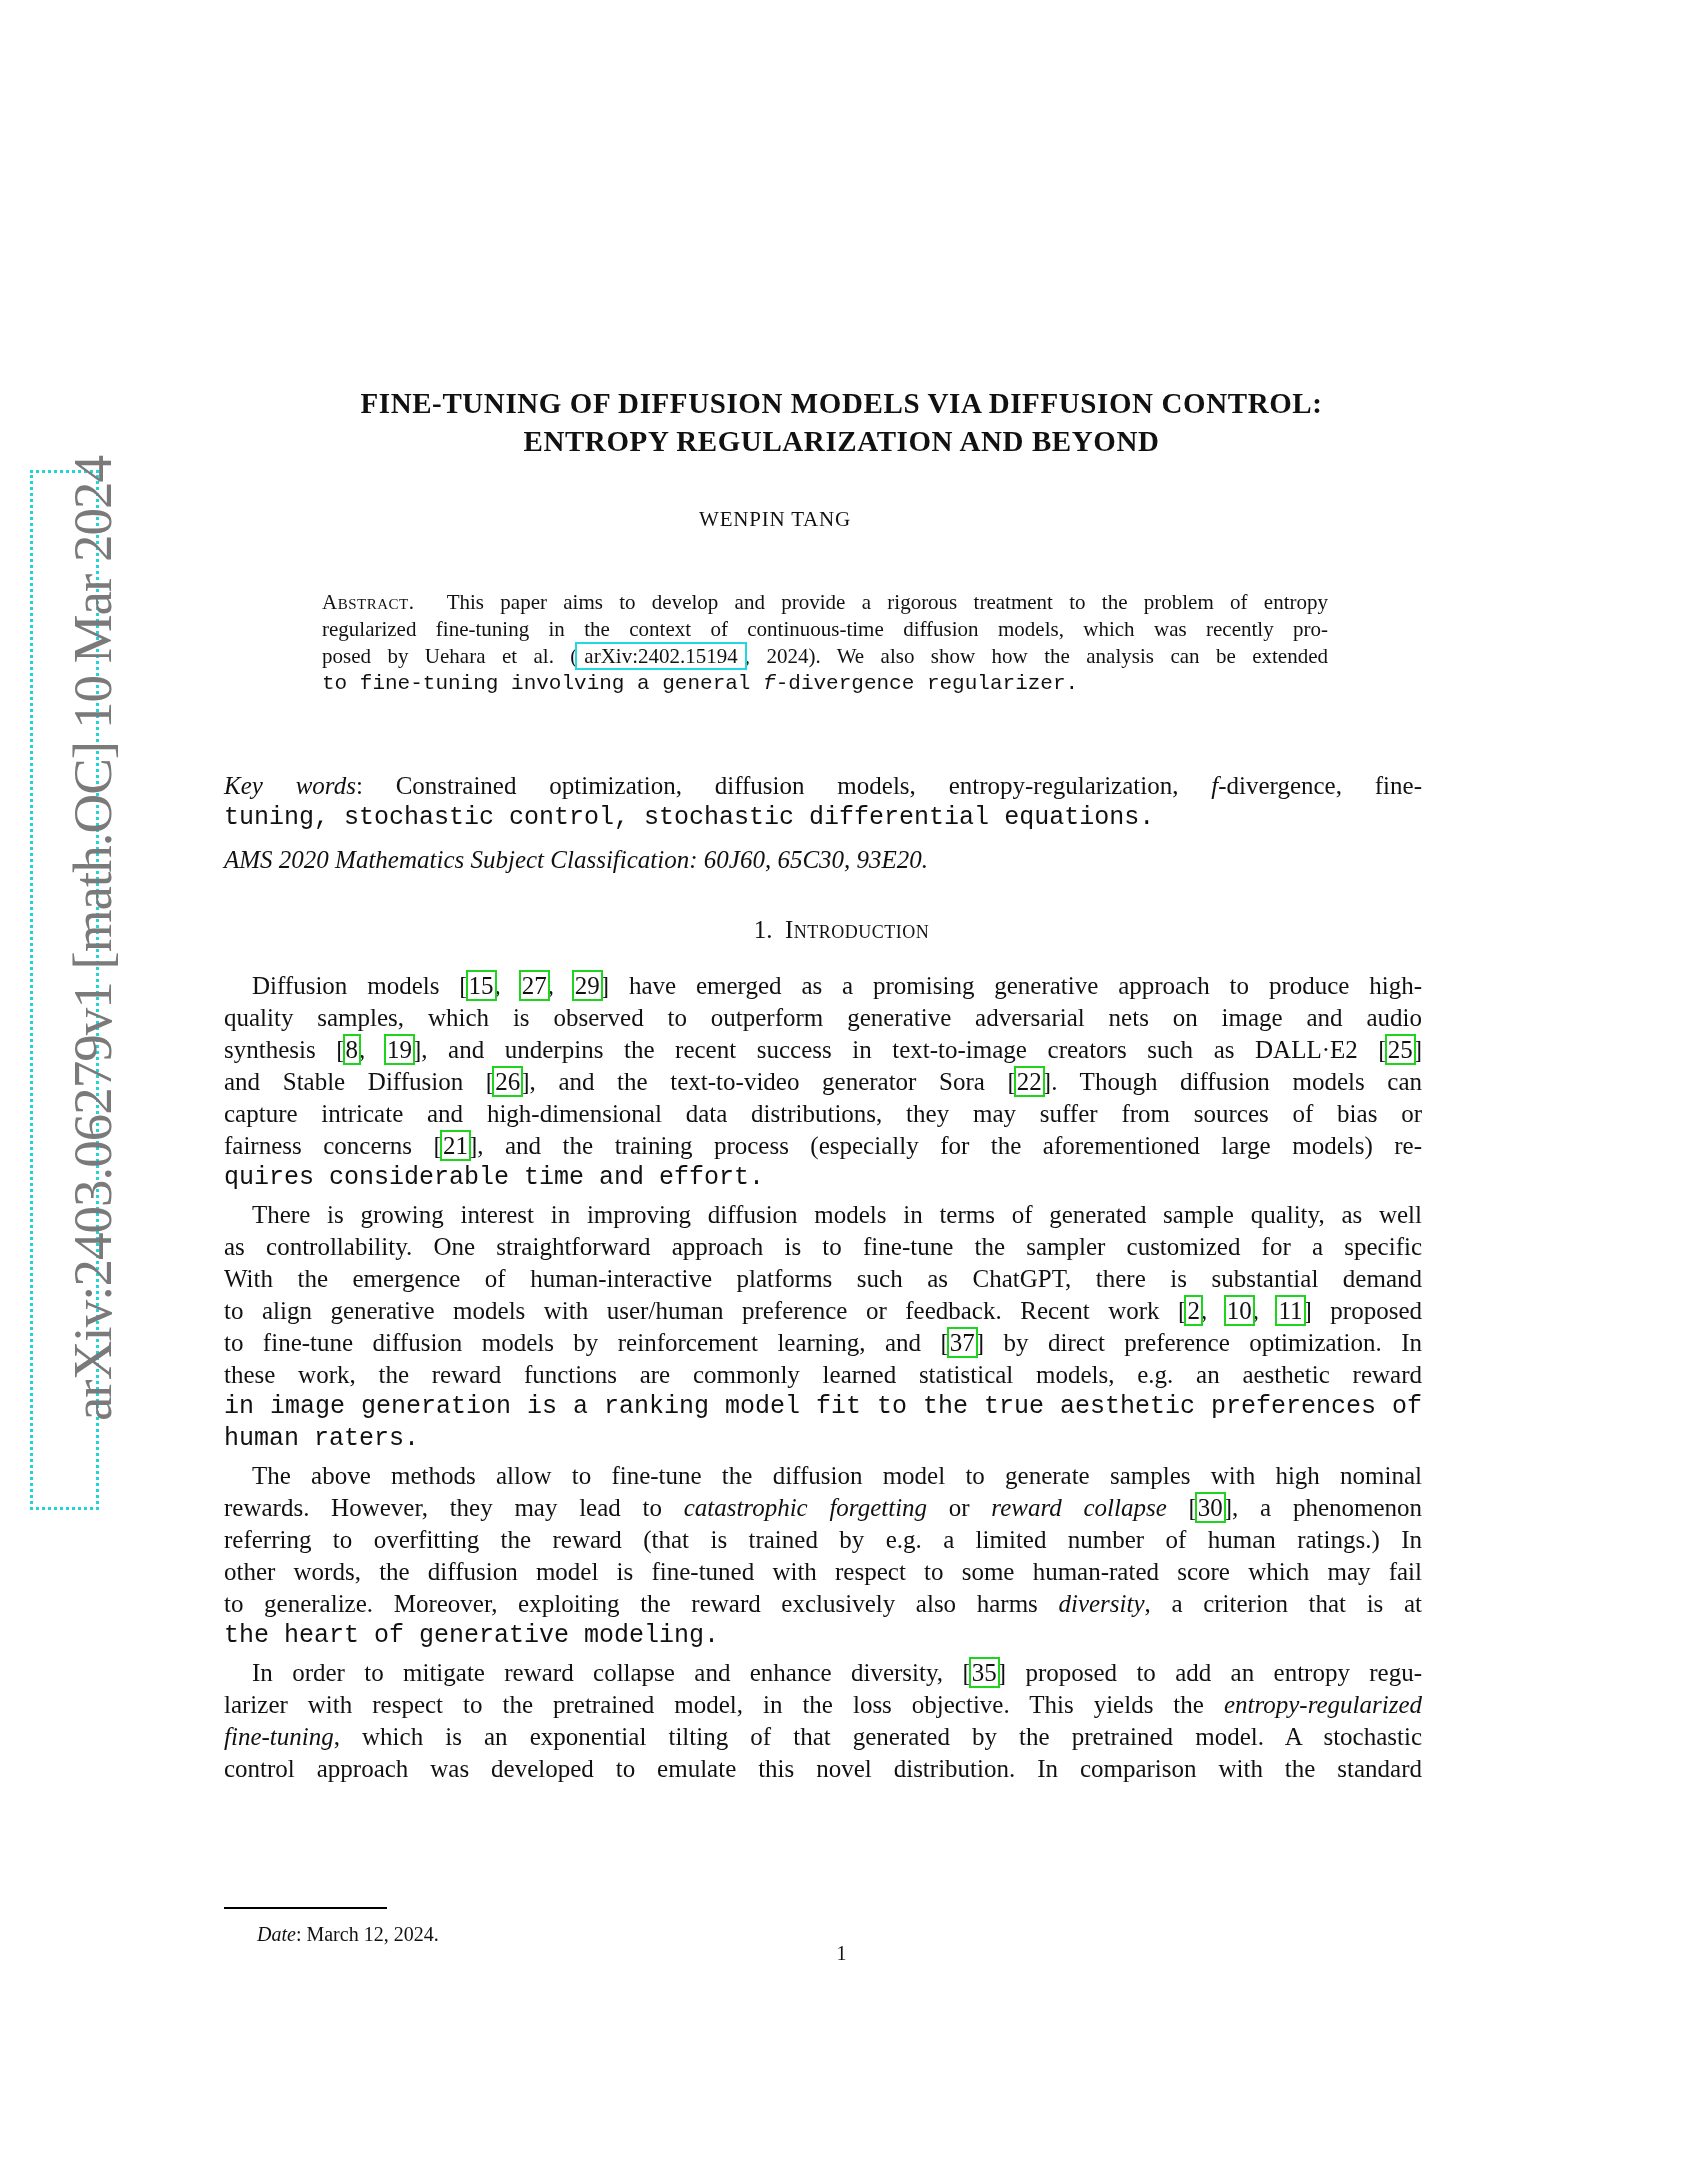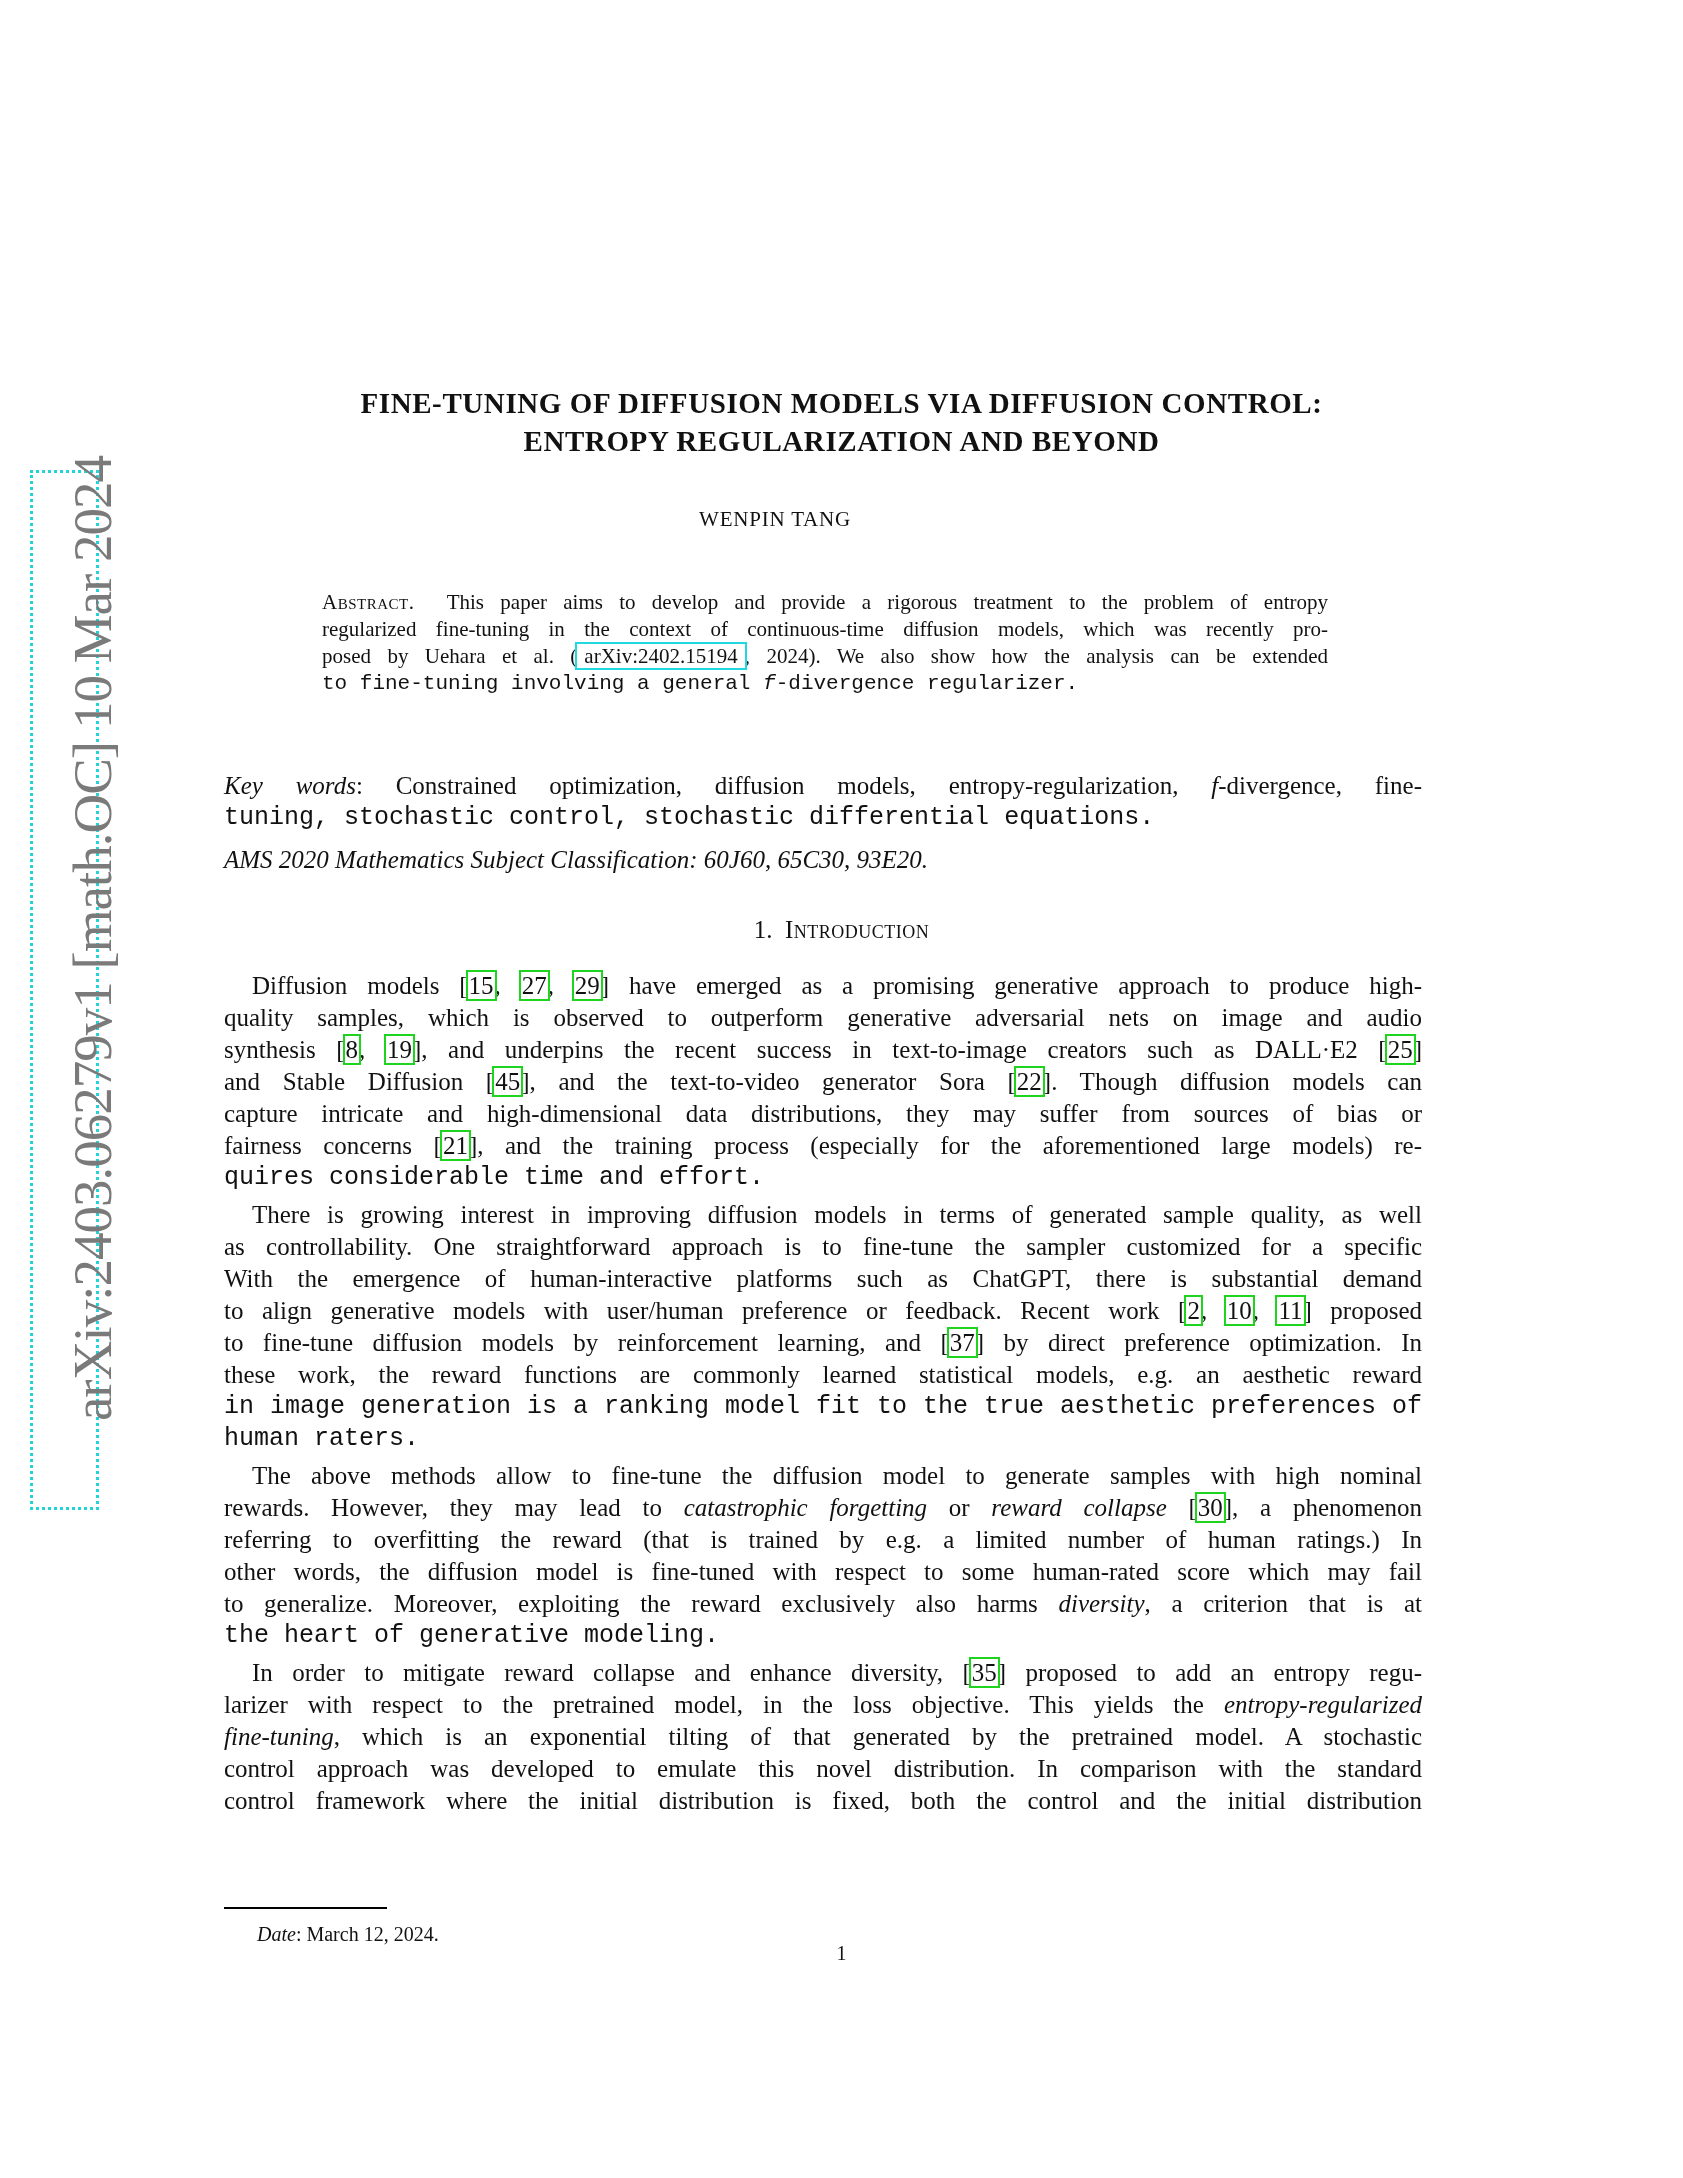--- a/index.html
+++ b/index.html
@@ -91,21 +91,21 @@
 
 <div class="section-head">
   <span>1.</span>&nbsp; <span class="sc">Introduction</span>
 </div>
 
 <div class="body-text">
   <div style="margin-bottom:5px">
     <span class="line indent"><span>Diffusion models [</span><span class="link-green">15</span><span>, </span><span class="link-green">27</span><span>, </span><span class="link-green">29</span><span>] have emerged as a promising generative approach to produce high-</span></span>
     <span class="line">quality samples, which is observed to outperform generative adversarial nets on image and audio</span>
     <span class="line"><span>synthesis [</span><span class="link-green">8</span><span>, </span><span class="link-green">19</span><span>], and underpins the recent success in text-to-image creators such as DALL·E2 [</span><span class="link-green">25</span><span>]</span></span>
-    <span class="line"><span>and Stable Diffusion [</span><span class="link-green">45</span><span>], and the text-to-video generator Sora [</span><span class="link-green">22</span><span>].  Though diffusion models can</span></span>
+    <span class="line"><span>and Stable Diffusion [</span><span class="link-green">26</span><span>], and the text-to-video generator Sora [</span><span class="link-green">22</span><span>].  Though diffusion models can</span></span>
     <span class="line">capture intricate and high-dimensional data distributions, they may suffer from sources of bias or</span>
     <span class="line"><span>fairness concerns [</span><span class="link-green">21</span><span>], and the training process (especially for the aforementioned large models) re-</span></span>
     <span class="line last">quires considerable time and effort.</span>
   </div>
 
   <div style="margin-bottom:5px">
     <span class="line indent">There is growing interest in improving diffusion models in terms of generated sample quality, as well</span>
     <span class="line">as controllability. One straightforward approach is to fine-tune the sampler customized for a specific</span>
     <span class="line">With the emergence of human-interactive platforms such as ChatGPT, there is substantial demand</span>
     <span class="line"><span>to align generative models with user/human preference or feedback. Recent work [</span><span class="link-green">2</span><span>, </span><span class="link-green">10</span><span>, </span><span class="link-green">11</span><span>] proposed</span></span>
@@ -121,20 +121,19 @@
     <span class="line">other words, the diffusion model is fine-tuned with respect to some human-rated score which may fail</span>
     <span class="line"><span>to generalize. Moreover, exploiting the reward exclusively also harms </span><span class="it">diversity</span><span>, a criterion that is at</span></span>
     <span class="line last">the heart of generative modeling.</span>
   </div>
 
   <div>
     <span class="line indent"><span>In order to mitigate reward collapse and enhance diversity, [</span><span class="link-green">35</span><span>] proposed to add an entropy regu-</span></span>
     <span class="line"><span>larizer with respect to the pretrained model, in the loss objective. This yields the </span><span class="it">entropy-regularized</span></span>
     <span class="line"><span class="it">fine-tuning</span><span>, which is an exponential tilting of that generated by the pretrained model.  A stochastic</span></span>
     <span class="line">control approach was developed to emulate this novel distribution. In comparison with the standard</span>
-    <span class="line">control framework where the initial distribution is fixed, both the control and the initial distribution</span>
   </div>
 </div>
 
 <div class="footrule"></div>
 <div class="footnote"><span class="it">Date</span><span>: March 12, 2024.</span></div>
 <div class="pageno">1</div>
 
 
 </body></html>

